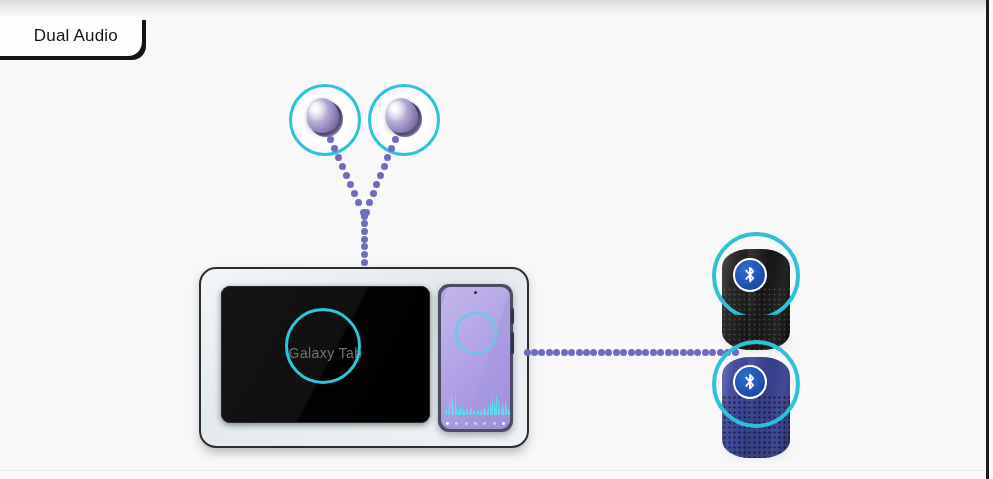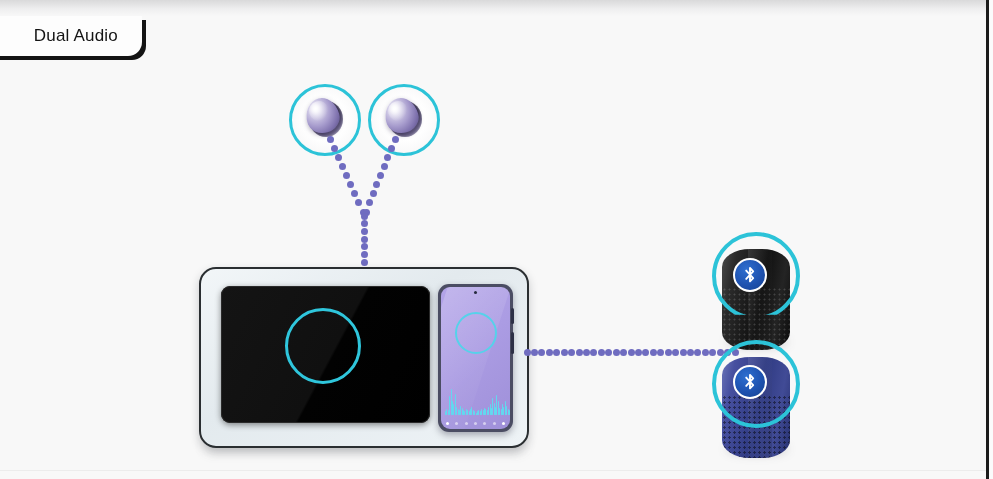--- a/index.html
+++ b/index.html
@@ -345,20 +345,21 @@
       <div class="dot" style="width: 7px; height: 7px; left: 360.5px; top: 227.833px; background: rgb(111, 108, 192);"></div>
       <div class="dot" style="width: 7px; height: 7px; left: 360.5px; top: 235.5px; background: rgb(111, 108, 192);"></div>
       <div class="dot" style="width: 7px; height: 7px; left: 360.5px; top: 243.167px; background: rgb(111, 108, 192);"></div>
       <div class="dot" style="width: 7px; height: 7px; left: 360.5px; top: 250.833px; background: rgb(111, 108, 192);"></div>
       <div class="dot" style="width: 7px; height: 7px; left: 360.5px; top: 258.5px; background: rgb(111, 108, 192);"></div>
     </div>
 
   <div class="tablet-shadow" style="left:205px; top:438px; width:320px; height:14px;"></div>
   <div class="tablet-frame"></div>
   <div class="tablet-screen">
+    <div class="tablet-brand">Galaxy Tab</div>
     <div class="tablet-pulse"></div>
   </div>
 
   <div class="phone-body"></div>
   <div class="phone-btn" style="top:308px; height:16px;"></div>
   <div class="phone-btn" style="top:332px; height:22px;"></div>
   <div class="phone-screen">
     <div class="phone-gloss"></div>
     <div class="phone-cam"></div>
     <div class="phone-pulse"></div>

